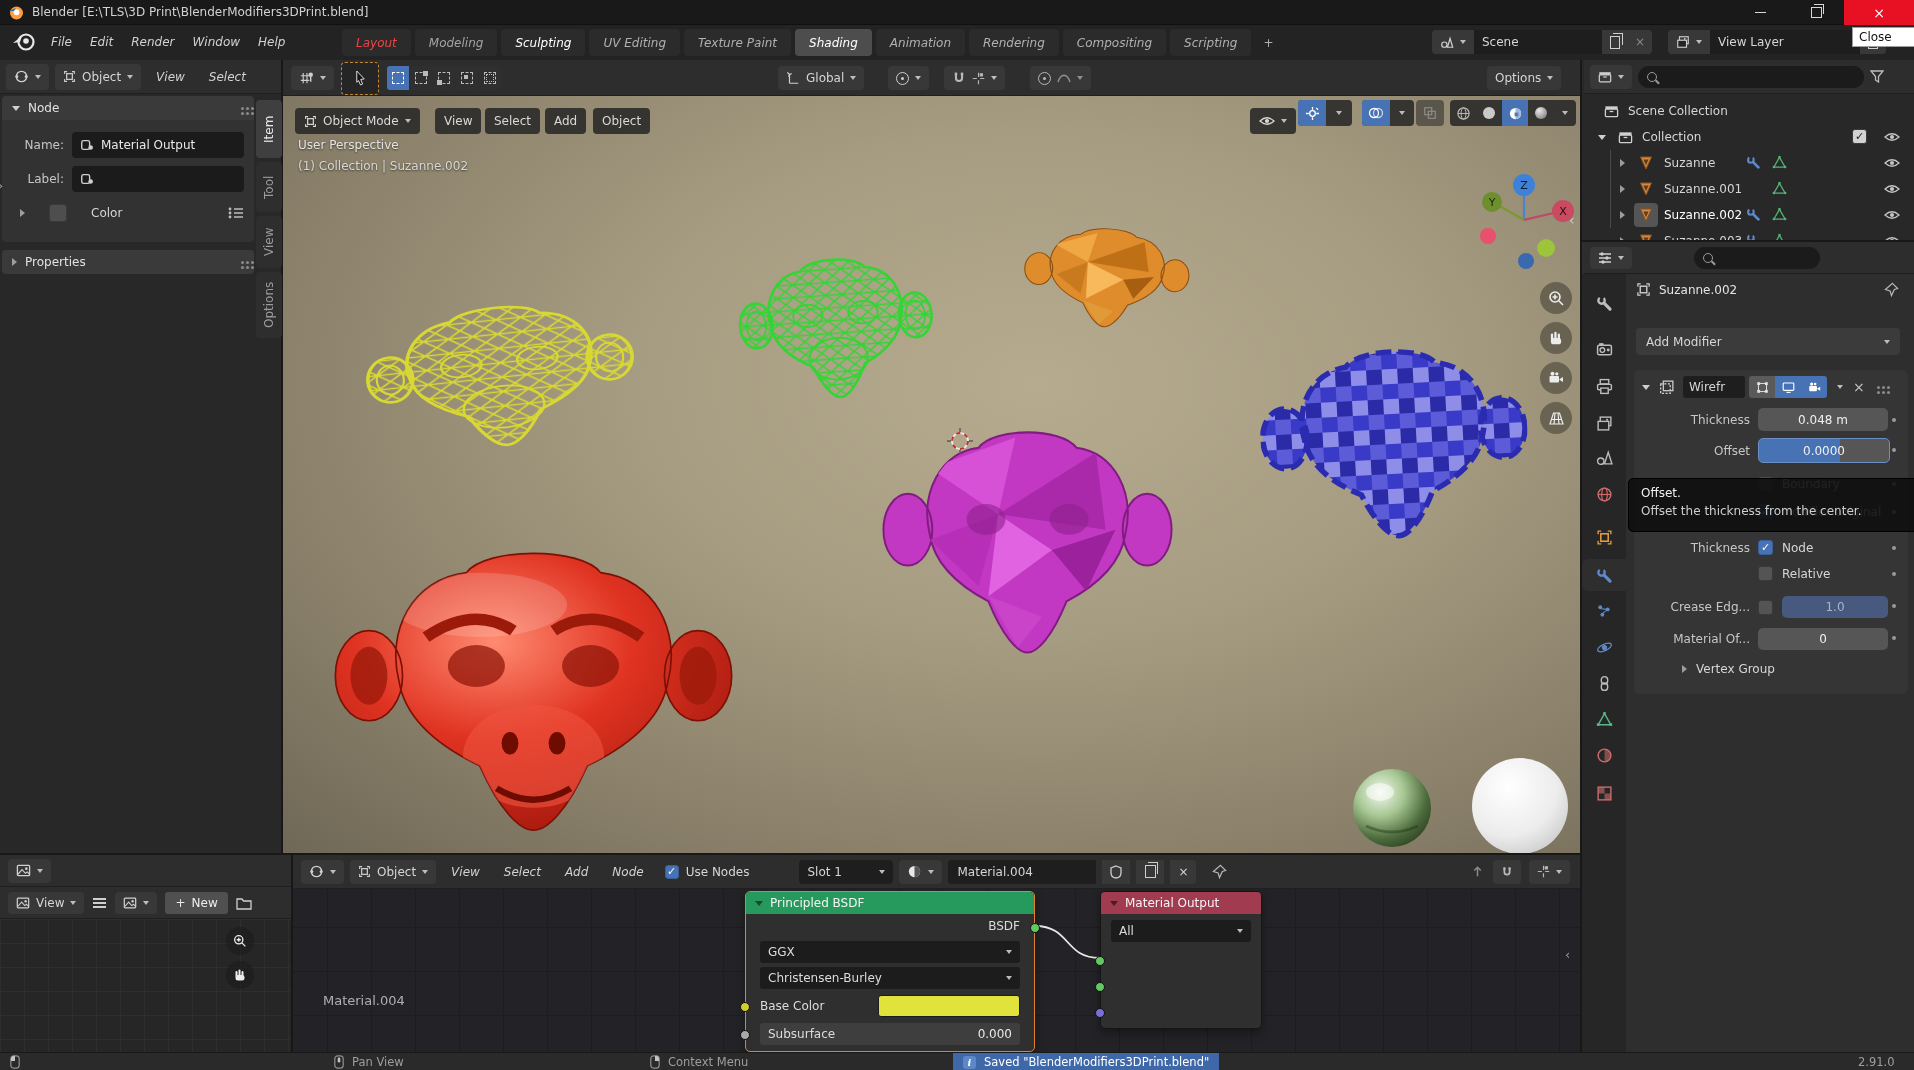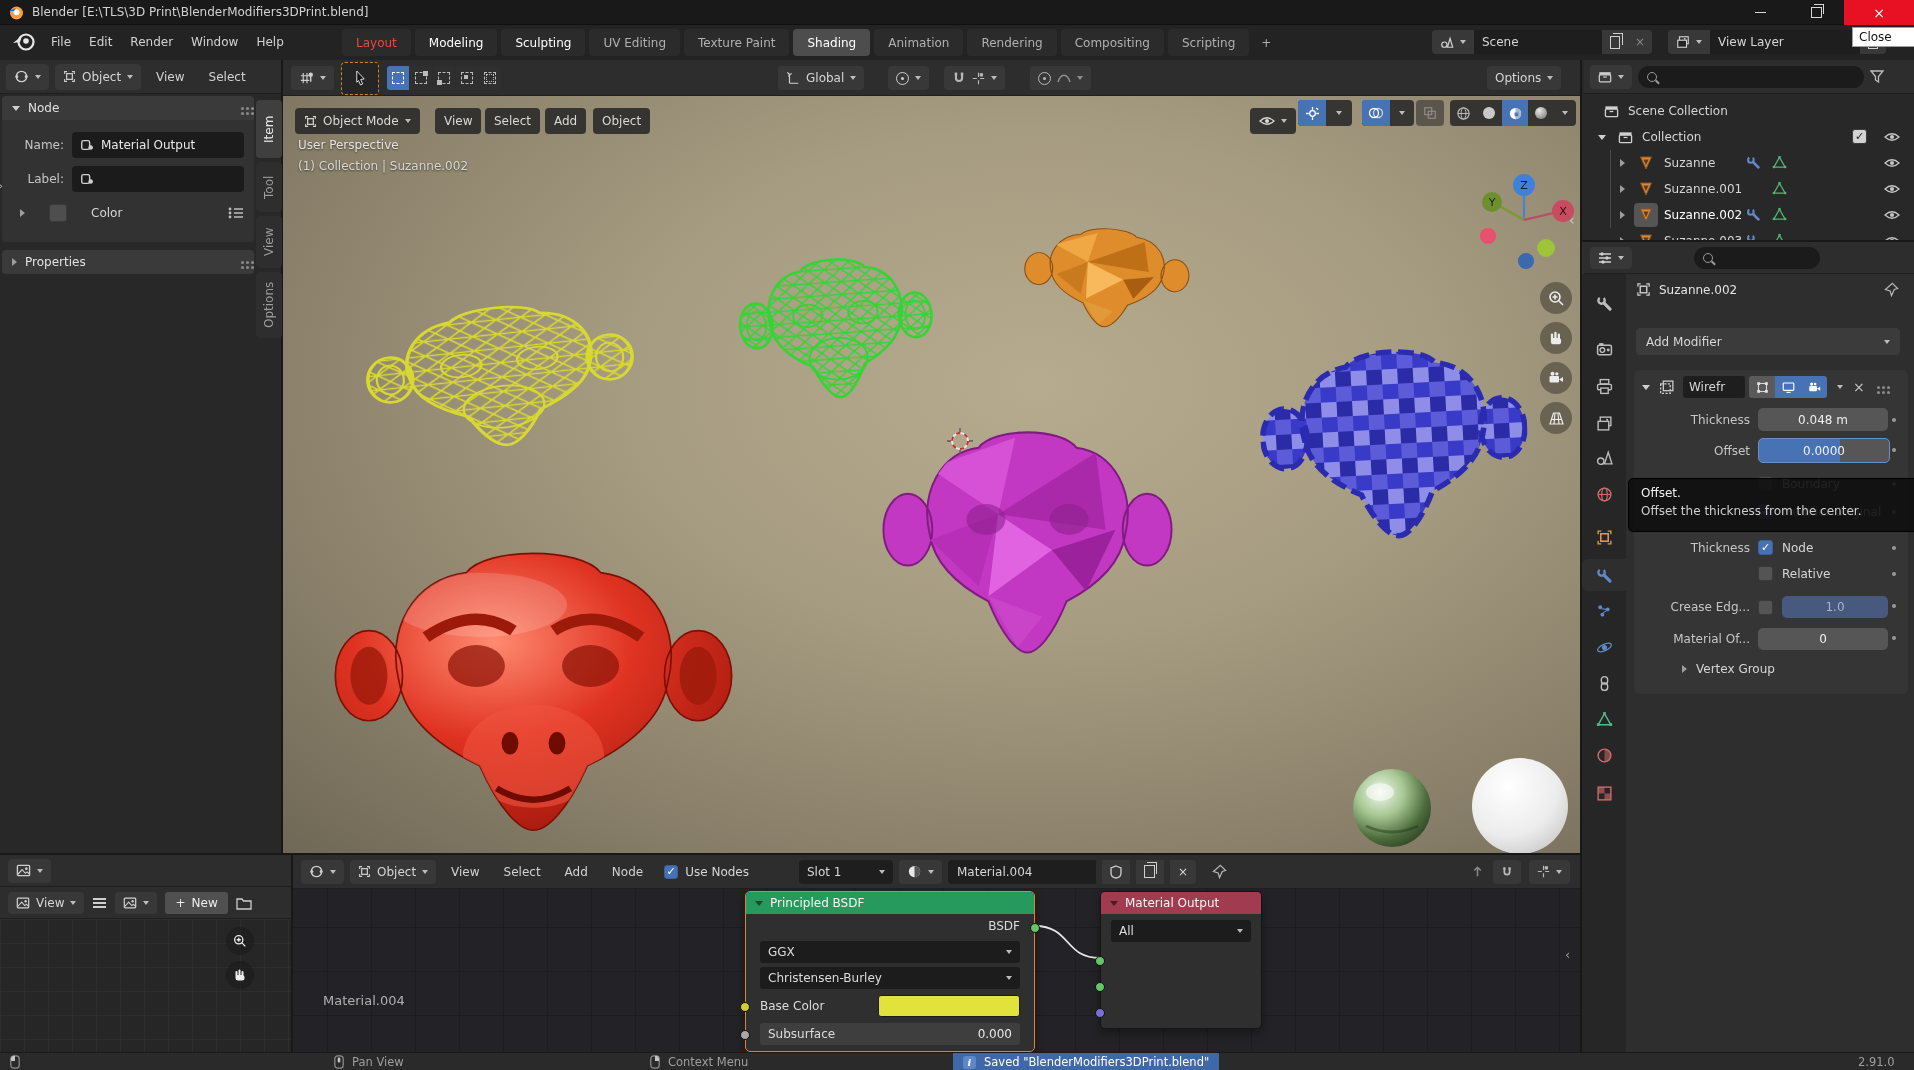--- a/index.html
+++ b/index.html
@@ -1,21 +1,21 @@
 <!DOCTYPE html>
 <html><head>
 <meta charset="utf-8">
 <style>
   html,body{margin:0;padding:0;background:#000;}
   #root{position:relative;width:1914px;height:1070px;background:#1d1d1d;overflow:hidden;
         font-family:"DejaVu Sans",sans-serif;font-size:12px;color:#d6d6d6;-webkit-user-select:none;}
   .ab{position:absolute;}
   .fx{display:flex;align-items:center;}
   .pill{background:#383838;border-radius:4px;height:24px;display:flex;align-items:center;gap:6px;padding:0 8px;box-sizing:border-box;}
-  .menu{padding:0 9px;color:#d2d2d2;height:24px;display:flex;align-items:center;}
+  .menu{padding:0 9px;color:#d2d2d2;height:24px;display:flex;align-items:center;font-style:italic;}
   .chev{width:0;height:0;border-left:3.5px solid transparent;border-right:3.5px solid transparent;border-top:4px solid #bdbdbd;display:inline-block;}
   .tri-d{width:0;height:0;border-left:4px solid transparent;border-right:4px solid transparent;border-top:5px solid #cfcfcf;display:inline-block;}
   .tri-r{width:0;height:0;border-top:4px solid trans;border-top:4px solid transparent;border-bottom:4px solid transparent;border-left:5px solid #9d9d9d;display:inline-block;}
   .dots{width:3px;height:3px;background:#8a8a8a;border-radius:50%;display:inline-block;
         box-shadow:5px 0 #8a8a8a,10px 0 #8a8a8a,0 5px #8a8a8a,5px 5px #8a8a8a,10px 5px #8a8a8a;}
   .cb{width:15px;height:15px;border-radius:3px;background:#545454;border:1px solid #3a3a3a;box-sizing:border-box;
       display:flex;align-items:center;justify-content:center;font-size:11px;color:#fff;}
   .cb.on{background:#4772b3;border-color:#3a5f99;}
   .mag{width:8px;height:8px;border:1.6px solid #999;border-radius:50%;position:relative;display:inline-block;}
   .mag::after{content:"";position:absolute;width:5px;height:1.6px;background:#999;transform:rotate(45deg);right:-4px;bottom:-2px;}
@@ -150,21 +150,21 @@
   </svg>
   <div class="ab fx" style="left:42px;top:5px;height:24px">
     <span class="menu">File</span>
     <span class="menu">Edit</span>
     <span class="menu">Render</span>
     <span class="menu">Window</span>
     <span class="menu">Help</span>
   </div>
   <div class="ab fx" style="left:342px;top:4px;height:27px;gap:4px">
     <span class="menu" style="background:#2b2b2b;border-radius:4px;color:#ef4444;height:27px;padding:0 14px">Layout</span>
-    <span class="menu" style="background:#2b2b2b;border-radius:4px;color:#ffffff;height:27px;padding:0 14px">Modeling</span>
+    <span class="menu" style="background:#2b2b2b;border-radius:4px;color:#a3a3a3;height:27px;padding:0 14px">Modeling</span>
     <span class="menu" style="background:#2b2b2b;border-radius:4px;color:#ffffff;height:27px;padding:0 14px">Sculpting</span>
     <span class="menu" style="background:#2b2b2b;border-radius:4px;color:#b0b0b0;height:27px;padding:0 14px">UV Editing</span>
     <span class="menu" style="background:#2b2b2b;border-radius:4px;color:#b0b0b0;height:27px;padding:0 14px">Texture Paint</span>
     <span class="menu" style="background:#4d4d4d;border-radius:4px;color:#ffffff;height:27px;padding:0 14px">Shading</span>
     <span class="menu" style="background:#2b2b2b;border-radius:4px;color:#b0b0b0;height:27px;padding:0 14px">Animation</span>
     <span class="menu" style="background:#2b2b2b;border-radius:4px;color:#b0b0b0;height:27px;padding:0 14px">Rendering</span>
     <span class="menu" style="background:#2b2b2b;border-radius:4px;color:#b0b0b0;height:27px;padding:0 14px">Compositing</span>
     <span class="menu" style="background:#2b2b2b;border-radius:4px;color:#b0b0b0;height:27px;padding:0 14px">Scripting</span>
     <span class="menu" style="color:#b0b0b0;padding:0 8px">+</span>
   </div>

